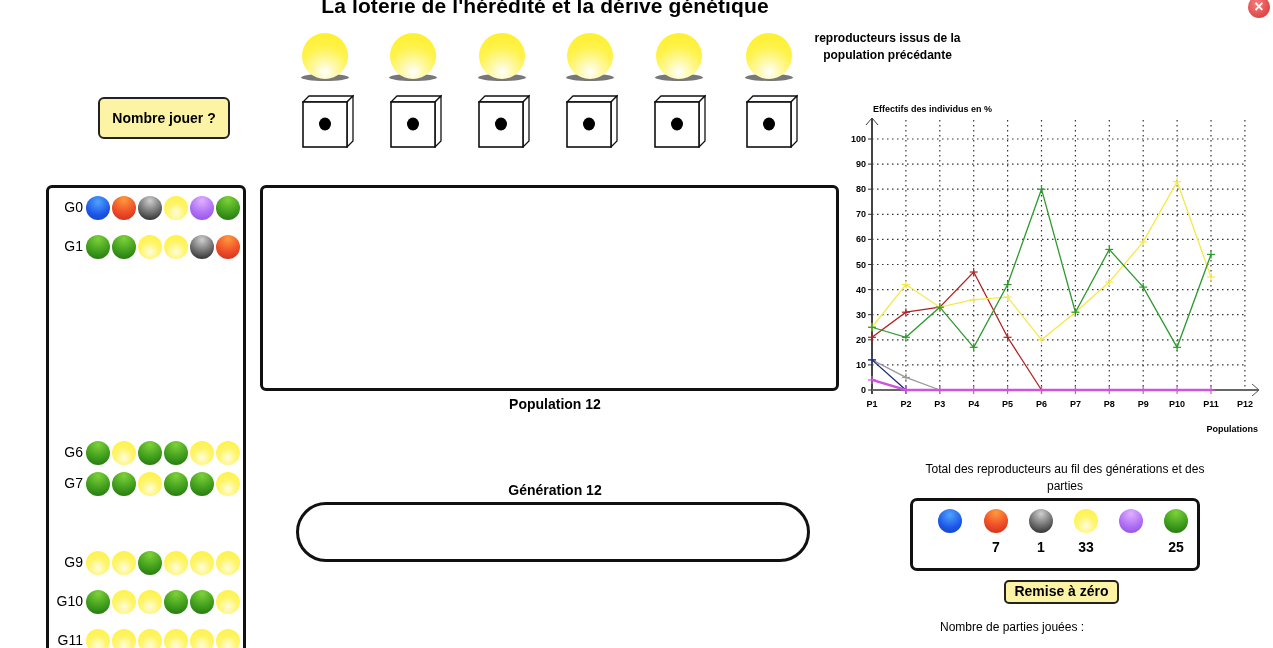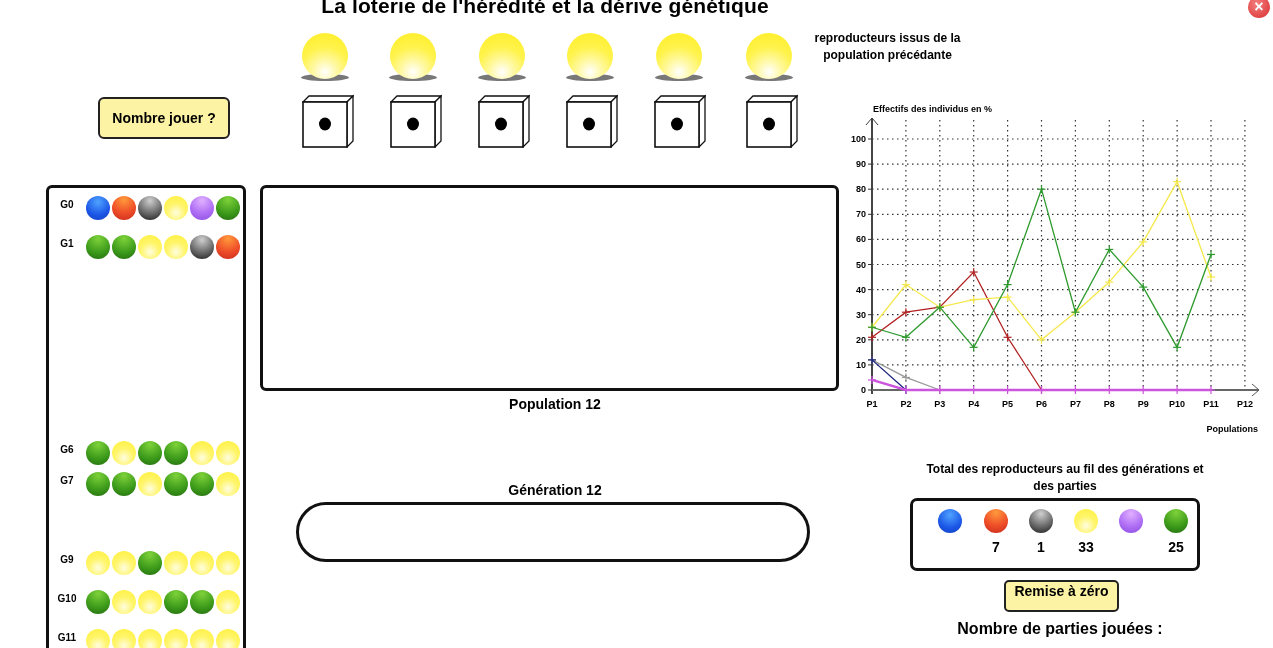--- a/index.html
+++ b/index.html
@@ -37,22 +37,22 @@
     background: #fdf3a4; border: 2px solid #222; border-radius: 6px;
     font-size: 14px; font-weight: bold; line-height: 38px; text-align: center;
   }
 
   .gen-panel {
     position: absolute; left: 46px; top: 185px; width: 200px; height: 480px;
     border: 3px solid #111; border-radius: 6px;
   }
   .gen-row { position: absolute; left: 0; height: 26px; width: 200px; }
   .gen-label {
-    position: absolute; left: 2px; top: 4px; width: 32px; text-align: center;
-    font-size: 10px; font-weight: bold;
+    position: absolute; left: 2px; top: 4px; width: 32px; text-align: right;
+    font-size: 14px; font-weight: normal;
   }
   .ball {
     position: absolute; width: 24px; height: 24px; border-radius: 50%;
   }
   .b-blue   { background: radial-gradient(circle at 50% 25%, #4fa3ff, #1b56e6 60%, #1240c0); }
   .b-red    { background: radial-gradient(circle at 50% 15%, #ff9a3c, #ef4f28 55%, #c92a1a); }
   .b-black  { background: radial-gradient(circle at 50% 20%, #cfcfcf, #6b6b6b 55%, #1a1a1a); }
   .b-yellow { background: radial-gradient(circle at 50% 70%, #fffde0, #fff56a 45%, #fff03a); }
   .b-purple { background: radial-gradient(circle at 50% 20%, #e0b0ff, #b070f5 55%, #8a4ce0); }
   .b-green  { background: radial-gradient(circle at 50% 15%, #7ed23a, #3c9a1a 60%, #226b0e); }
@@ -72,41 +72,41 @@
   .gen-pill {
     position: absolute; left: 296px; top: 502px; width: 514px; height: 60px;
     border: 3px solid #111; border-radius: 30px;
   }
 
   .chart { position: absolute; left: 840px; top: 98px; width: 433px; height: 342px; }
   .chart svg { width: 433px; height: 342px; display: block; }
 
   .total-title {
     position: absolute; left: 920px; top: 461px; width: 290px; text-align: center;
-    font-size: 12px; font-weight: bold; line-height: 17px;
+    font-size: 12px; font-weight: normal; line-height: 17px;
   }
   .total-box {
     position: absolute; left: 910px; top: 498px; width: 290px; height: 73px;
     border: 3px solid #111; border-radius: 7px;
   }
   .total-item { position: absolute; top: 8px; width: 40px; height: 60px; }
   .total-item .ball { left: 8px; top: 0; }
   .total-count {
     position: absolute; left: 0; top: 30px; width: 40px; text-align: center;
     font-size: 14px; font-weight: bold;
   }
 
   .reset-btn {
-    position: absolute; left: 1004px; top: 580px; width: 115px; height: 32px;
+    position: absolute; left: 1004px; top: 580px; width: 115px; height: 24px;
     background: #fdf3a4; border: 2px solid #222; border-radius: 5px;
     font-size: 14px; font-weight: bold; line-height: 18px; text-align: center;
   }
   .games-label {
-    position: absolute; left: 940px; top: 620px; width: 240px; text-align: center;
-    font-size: 16px; font-weight: bold;
+    position: absolute; left: 940px; top: 620px; width: 240px; text-align: left;
+    font-size: 12px; font-weight: normal;
   }
 </style>
 </head>
 <body>
 
 <div class="title">La loterie de l'hérédité et la dérive génétique</div>
 <div class="close-btn">×</div>
 
 <div id="draw-area">
     <div class="coin-shadow" style="left: 301px; top: 74px;"></div>

